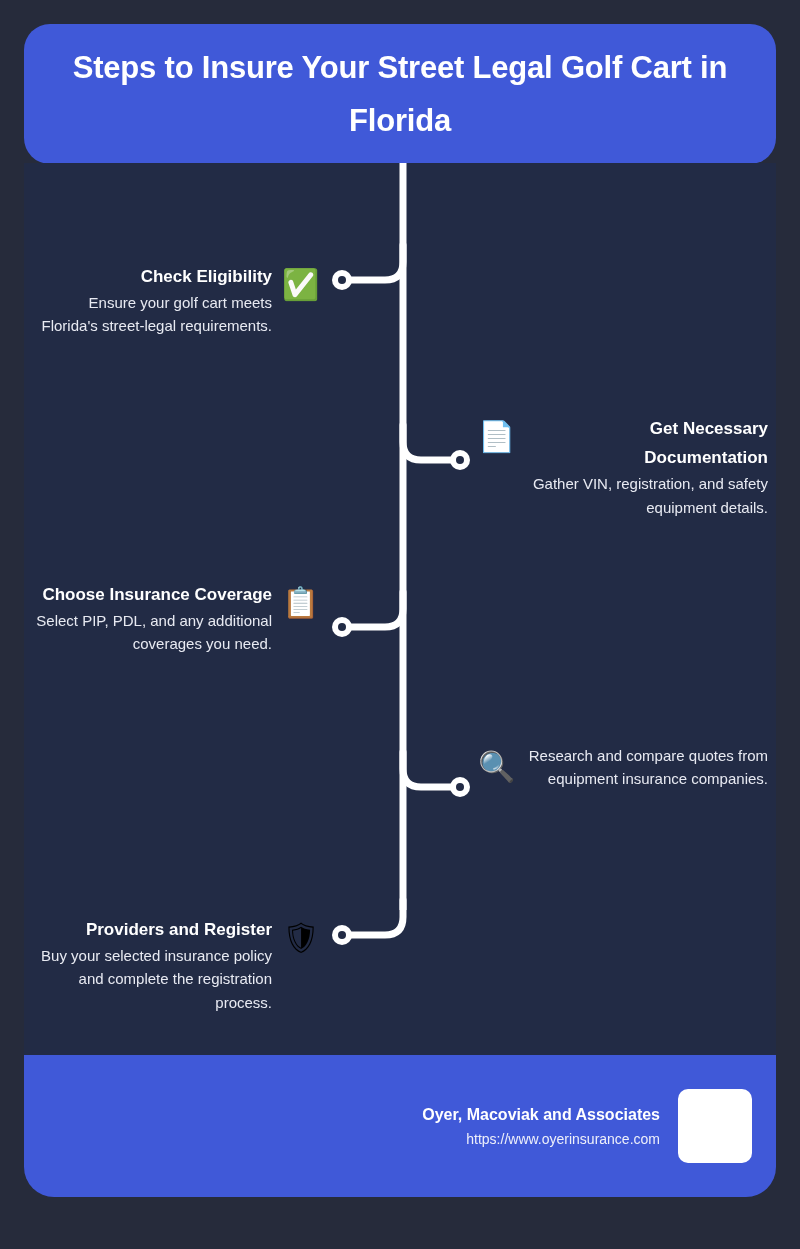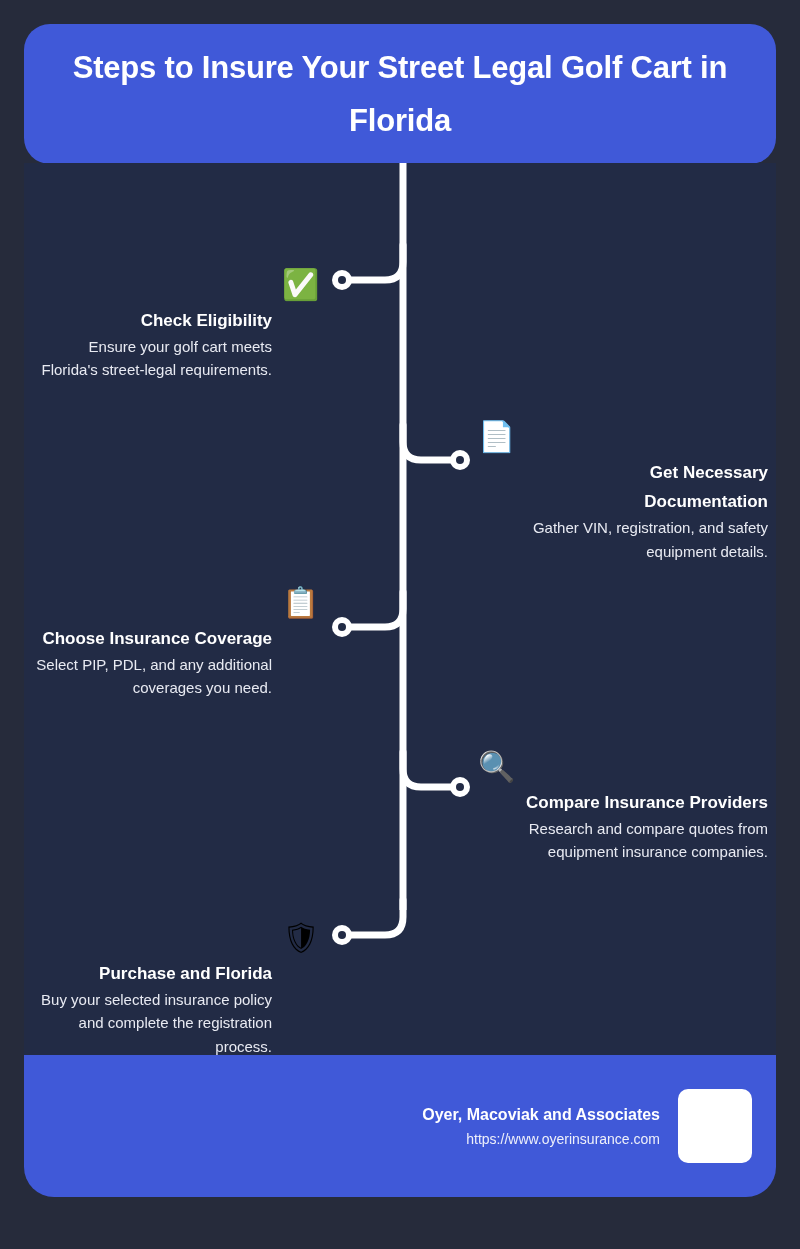--- a/index.html
+++ b/index.html
@@ -64,21 +64,21 @@
 
   
   .step {
     position: absolute;
     display: flex;
     align-items: flex-start;
   }
   .step.left  { flex-direction: row; justify-content: flex-end; }
   .step.right { flex-direction: row; }
 
-  .step-text { display: flex; flex-direction: column; margin-top: 44px; }
+  .step-text { display: flex; flex-direction: column; }
   .step.left  .step-text { align-items: flex-end; text-align: right; }
   .step.right .step-text { align-items: flex-start; text-align: right; }
 
   .step-title {
     color: #ffffff;
     font-size: 17px;
     font-weight: bold;
     line-height: 1.72;
   }
   .step-desc {
@@ -206,28 +206,27 @@
     <div class="step-text">
       <div class="step-title">Choose Insurance Coverage</div>
       <div class="step-desc">Select PIP, PDL, and any additional coverages you need.</div>
     </div>
     <div class="step-icon">📋</div>
   </div>
 
   <div class="step right" id="step-4">
     <div class="step-icon">🔍</div>
     <div class="step-text">
-      <div class="step-title">Compare Insurance Providers</div>
       <div class="step-desc">Research and compare quotes from equipment insurance companies.</div>
     </div>
   </div>
 
   <div class="step left" id="step-5">
     <div class="step-text">
-      <div class="step-title">Purchase and Florida</div>
+      <div class="step-title">Providers and Register</div>
       <div class="step-desc">Buy your selected insurance policy and complete the registration process.</div>
     </div>
     <div class="step-icon">🛡</div>
   </div>
 
   <div class="footer">
     <div class="footer-inner">
       <div class="footer-text">
         <div class="footer-company">Oyer, Macoviak and Associates</div>
         <div class="footer-url">https://www.oyerinsurance.com</div>

